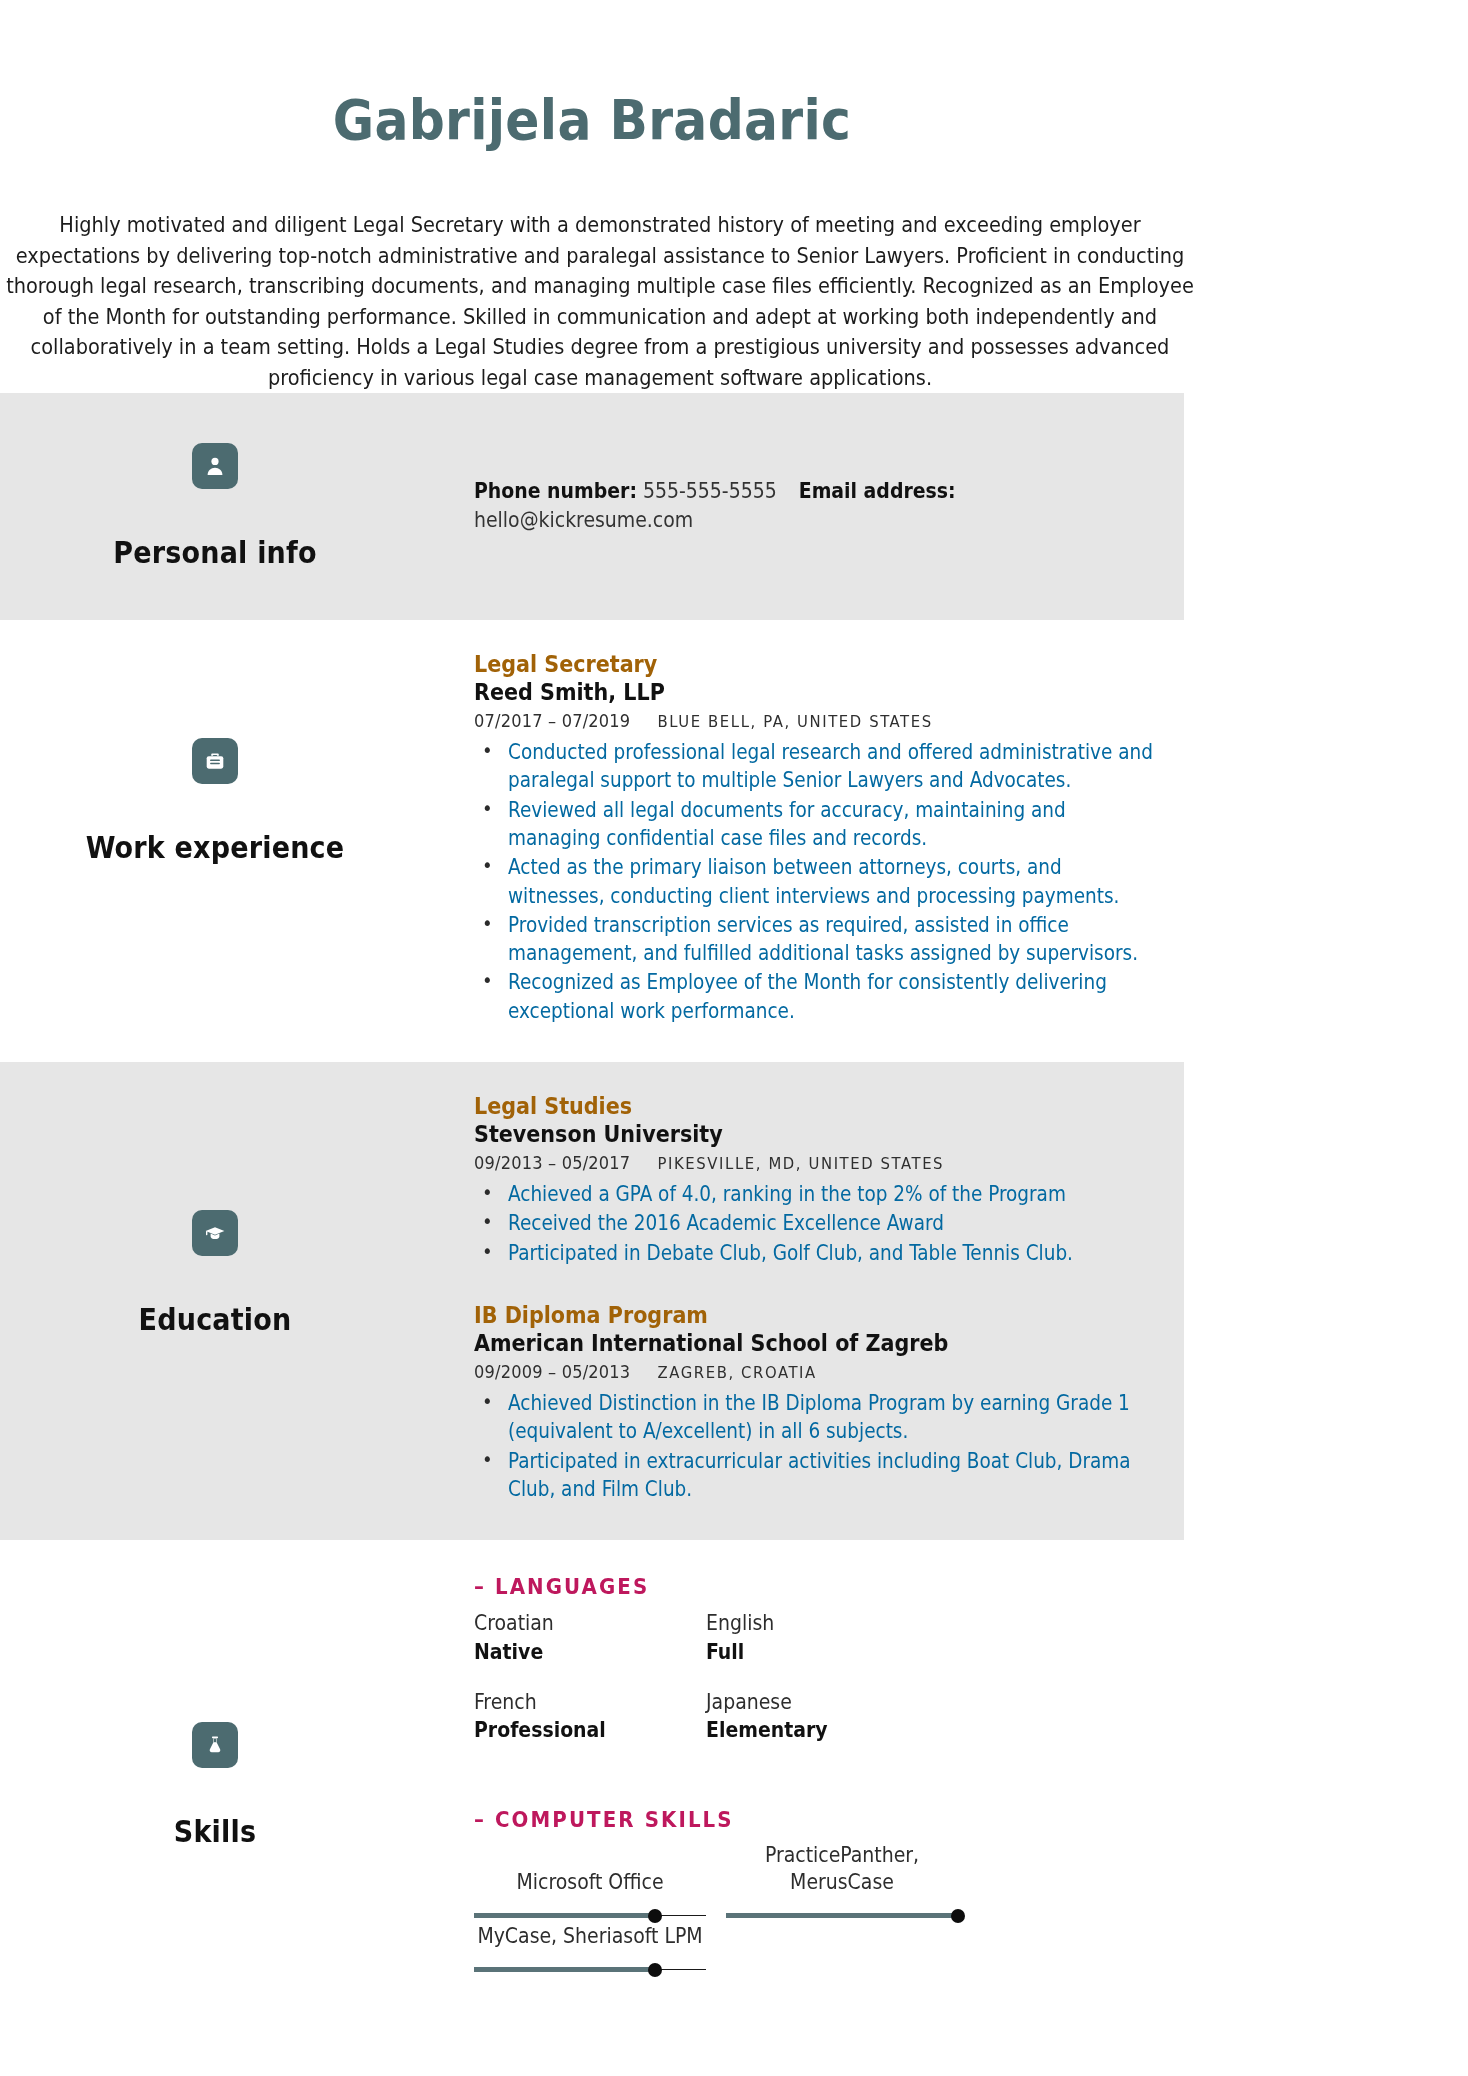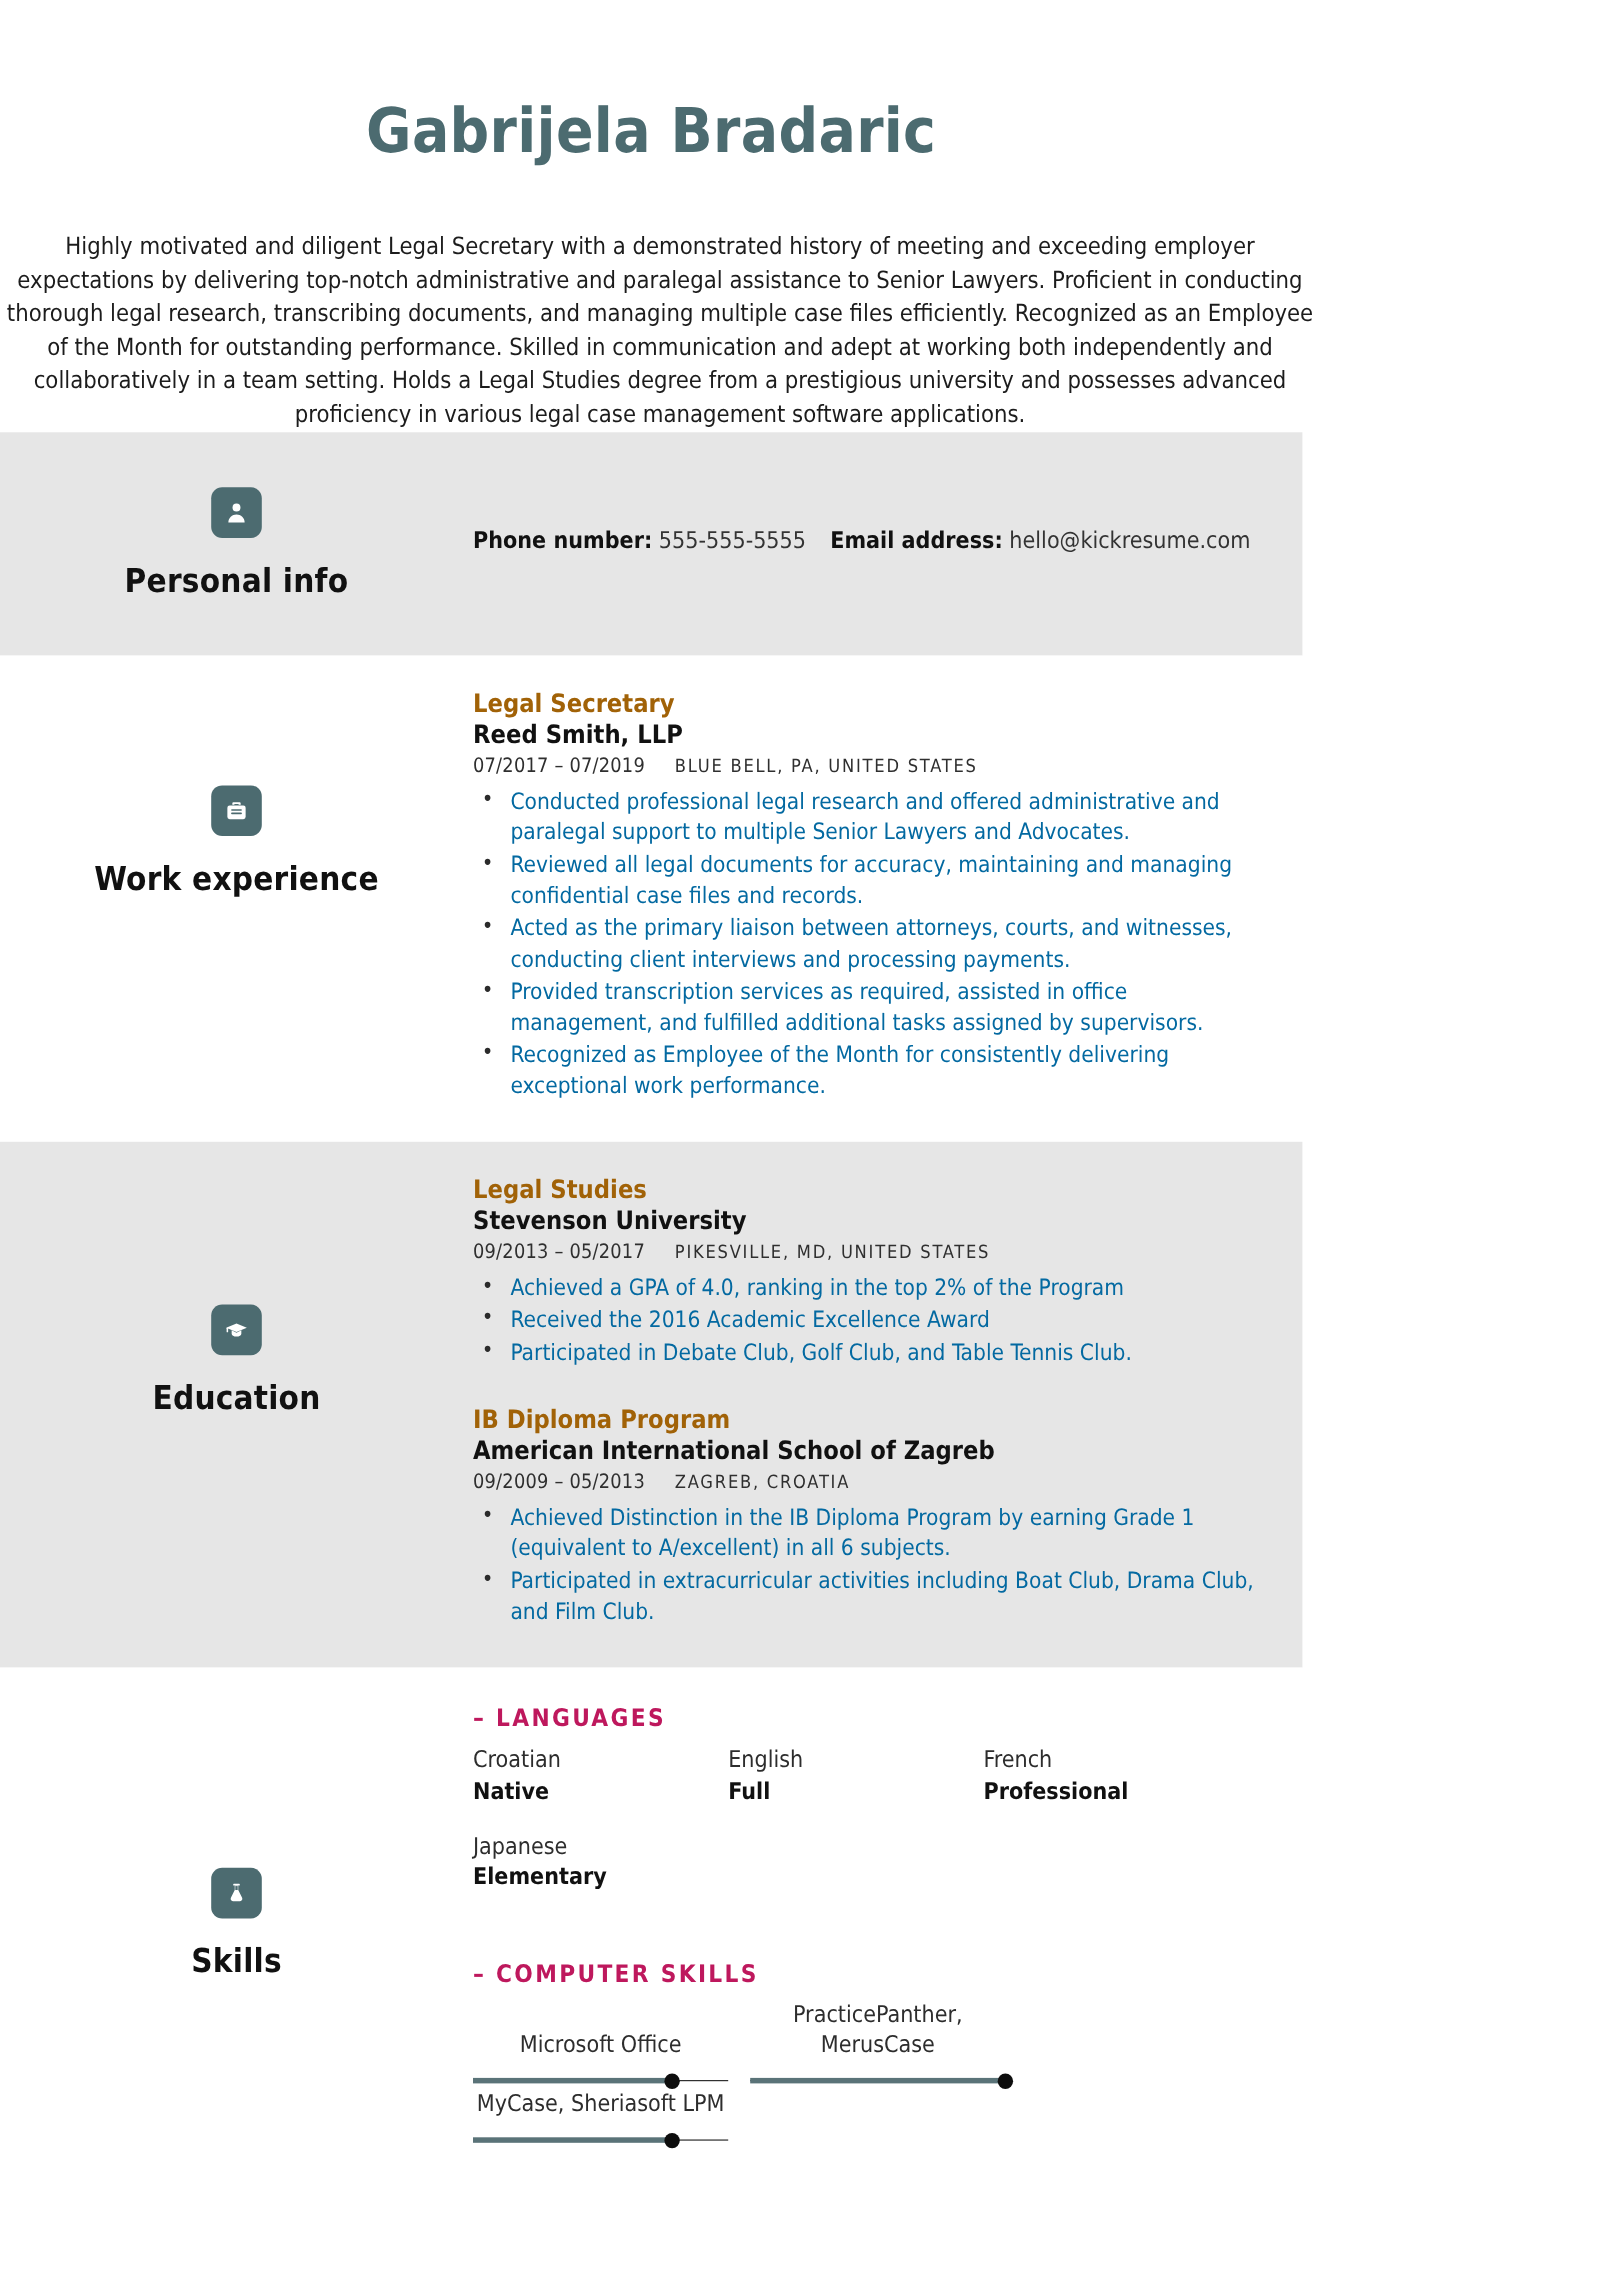--- a/index.html
+++ b/index.html
@@ -60,20 +60,21 @@
     width: 100%;
   }
   .sec-left {
     width: 430px;
     flex: 0 0 430px;
     display: flex;
     flex-direction: column;
     align-items: center;
     box-sizing: border-box;
     padding-top: 10px;
+    gap: 24px;
   }
   .sec-icon {
     width: 46px;
     height: 46px;
     border-radius: 10px;
     background: #4c6b70;
     display: flex;
     align-items: center;
     justify-content: center;
   }
@@ -83,20 +84,21 @@
     font-size: 30px;
     font-weight: bold;
     color: #111;
     letter-spacing: 0.2px;
     white-space: nowrap;
   }
   .sec-right {
     flex: 1 1 auto;
     padding-right: 28px;
     box-sizing: border-box;
+    margin-left: 44px;
   }
 
   
   .personal-band { padding: 42px 0 50px 0; }
   .personal-left { padding-top: 8px; }
   .personal-right { padding-top: 42px; }
   .contact-line {
     font-size: 21px;
     line-height: 1.4;
     color: #2b2b2b;

